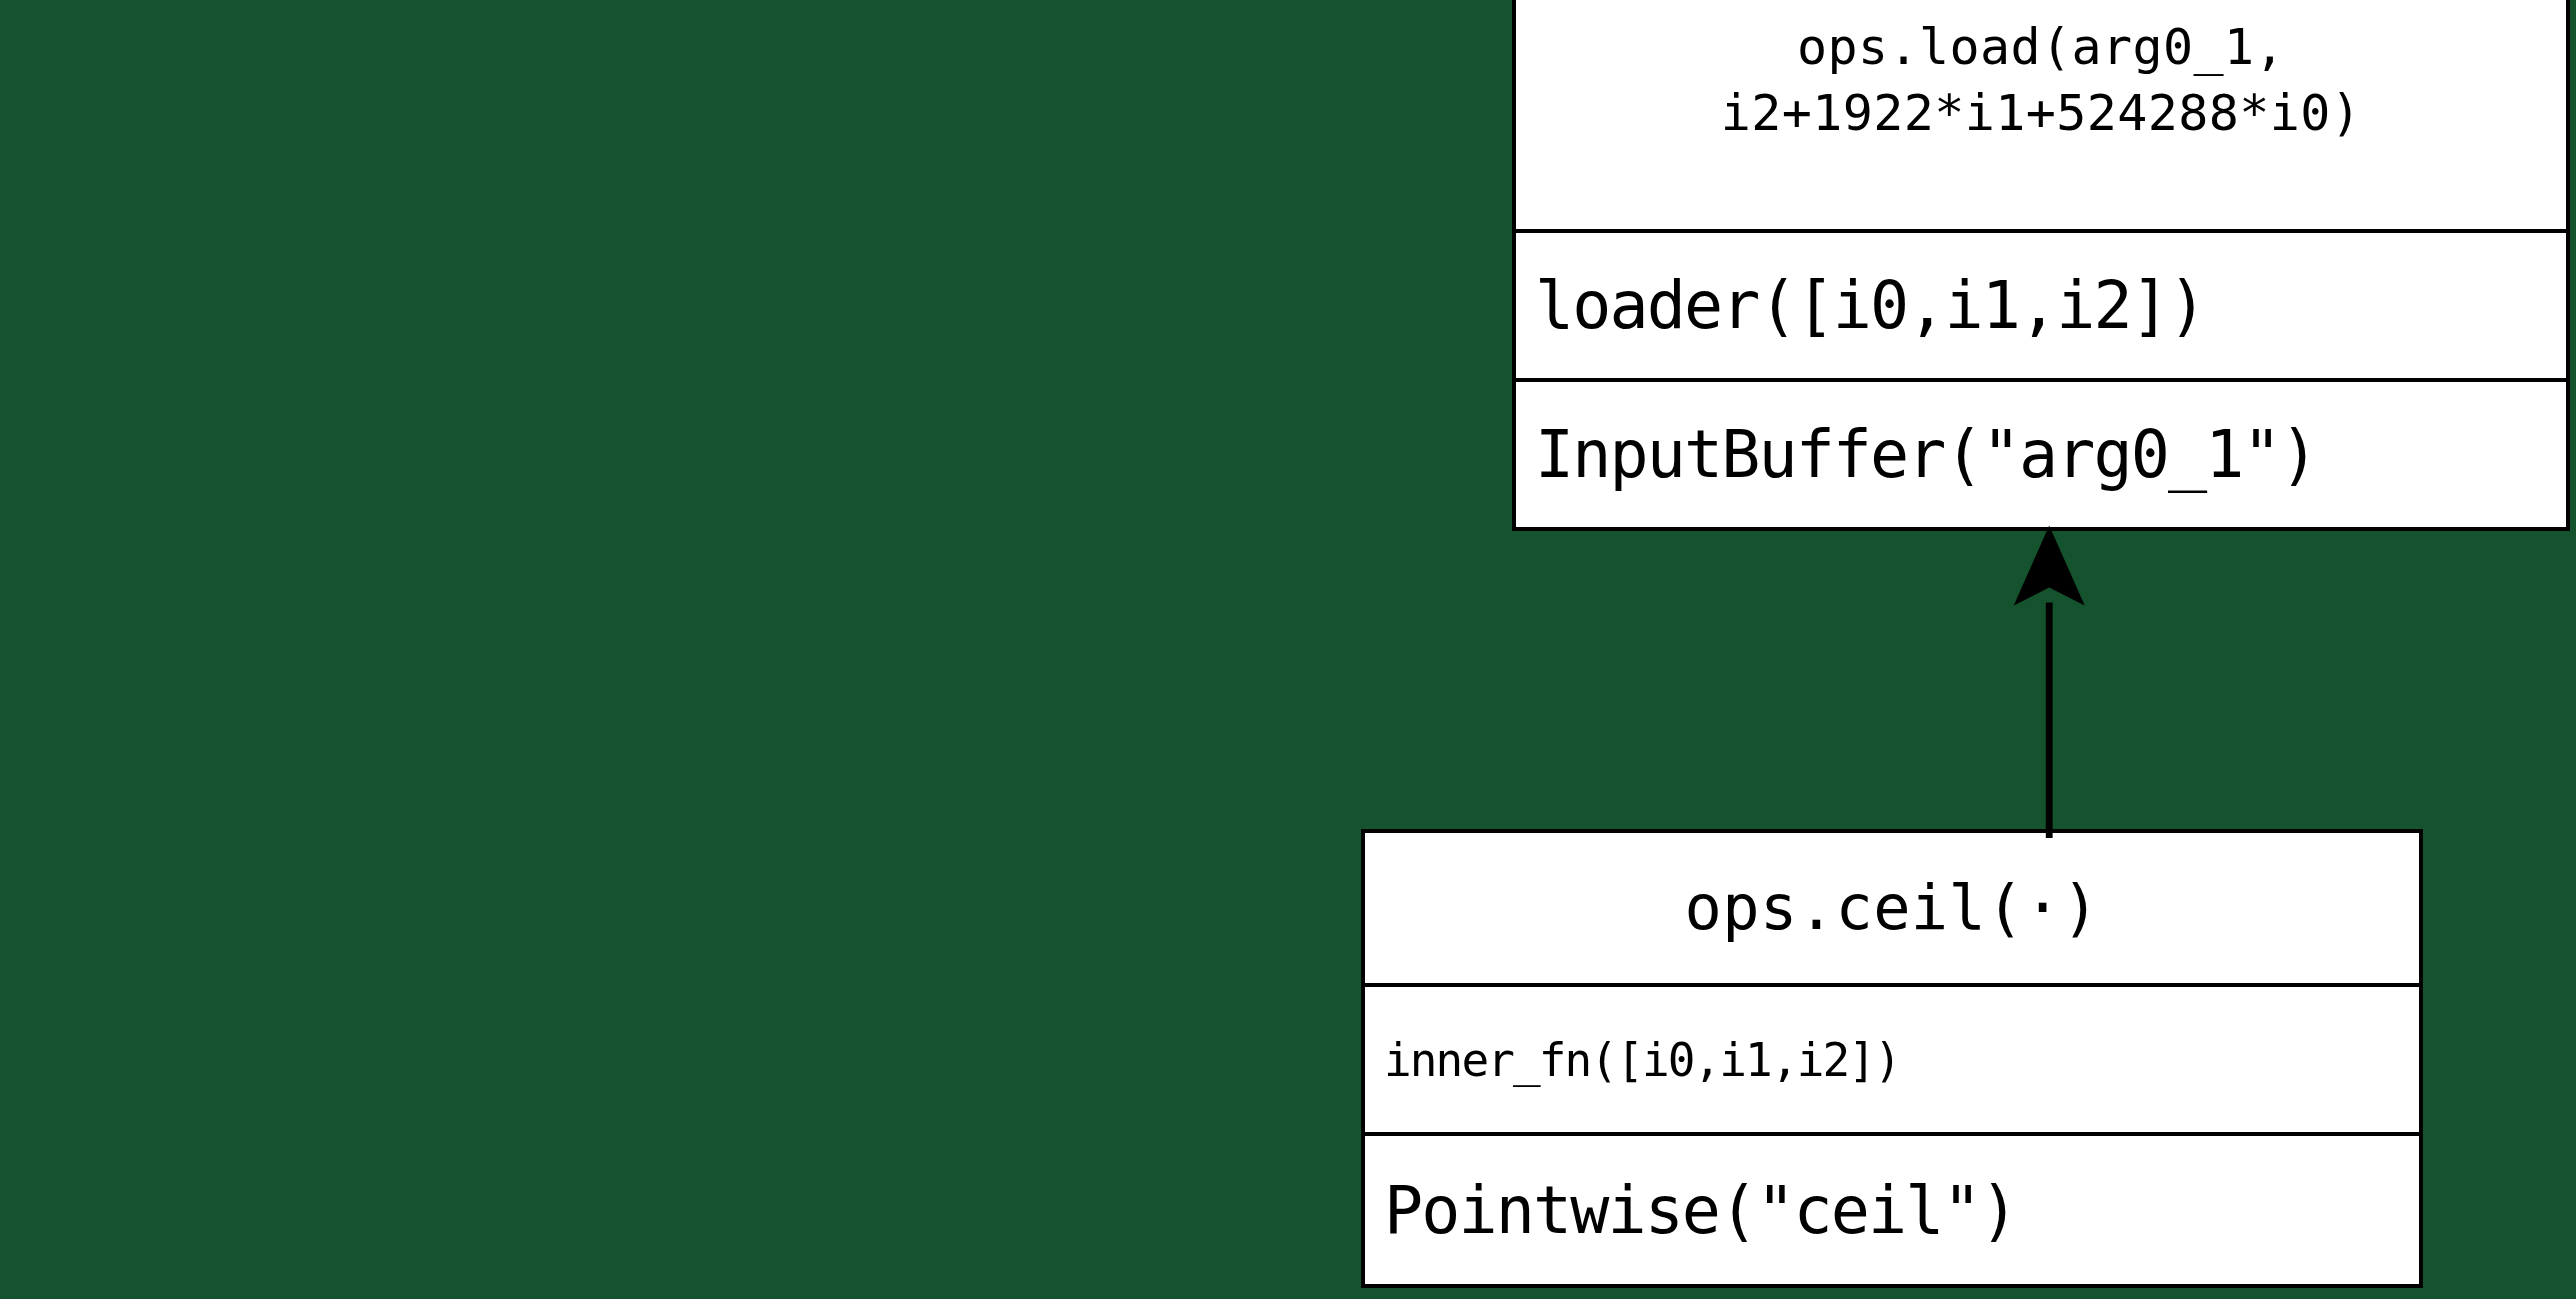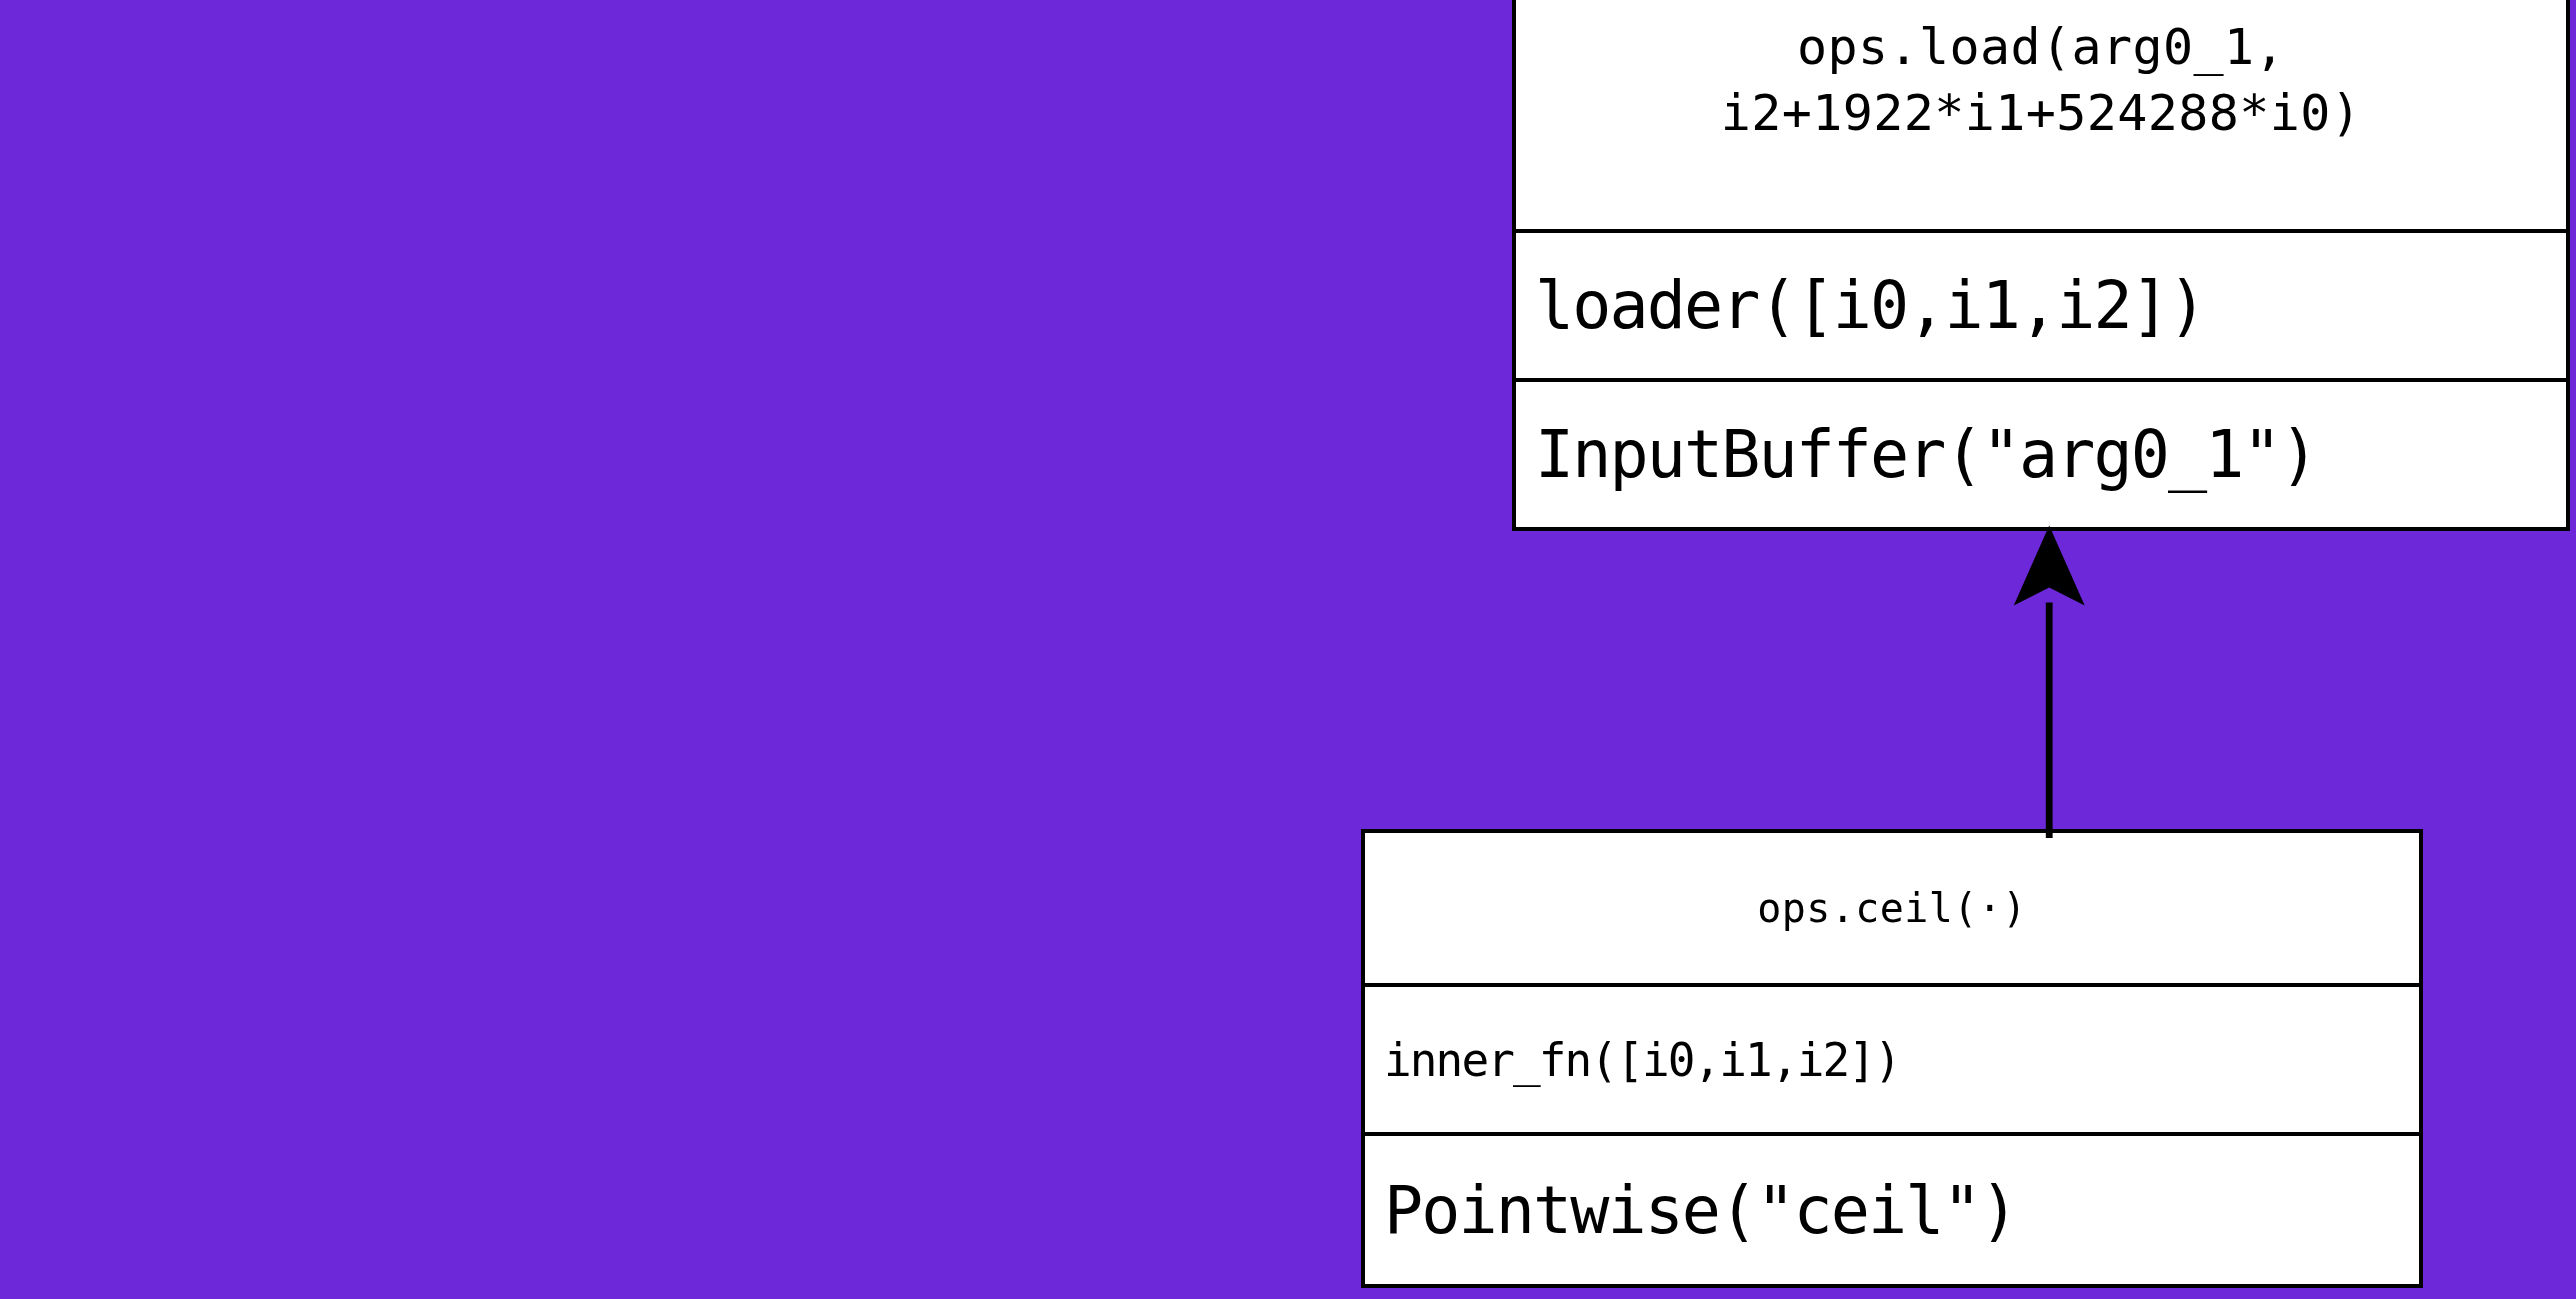--- a/index.html
+++ b/index.html
@@ -4,21 +4,21 @@
 <style>
   html, body {
     margin: 0;
     padding: 0;
     background: #ffffff;
   }
   #canvas {
     position: relative;
     width: 2576px;
     height: 1299px;
-    background: #6d28d9;
+    background: #14532d;
     overflow: hidden;
     font-family: "DejaVu Sans Mono", "Liberation Mono", monospace;
   }
 
   .node {
     position: absolute;
     box-sizing: border-box;
     background: #ffffff;
     border: 4.5px solid #000000;
     display: flex;
@@ -78,21 +78,21 @@
 
   
   #node-ceil {
     left: 1361px;
     top: 829px;
     width: 1062px;
     height: 459px;
   }
   #node-ceil .cell-header {
     height: 151px;
-    font-size: 40px;
+    font-size: 62px;
     letter-spacing: 0.4px;
     text-align: right;
   }
   #node-ceil .cell-inner {
     height: 151px;
     font-size: 46px;
     letter-spacing: -1.9px;
   }
   #node-ceil .cell-pointwise {
     height: 153px;

